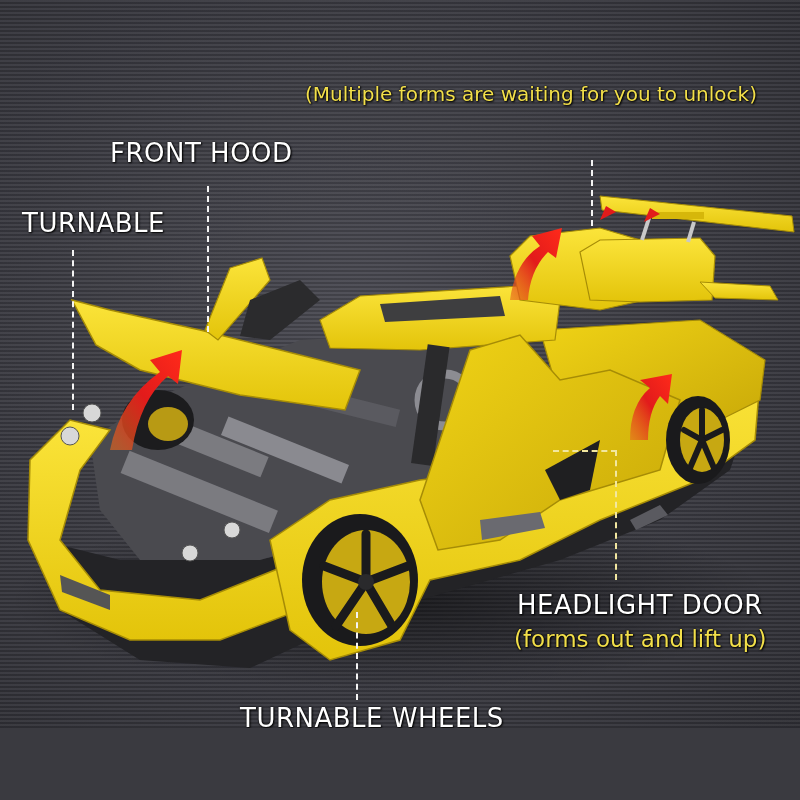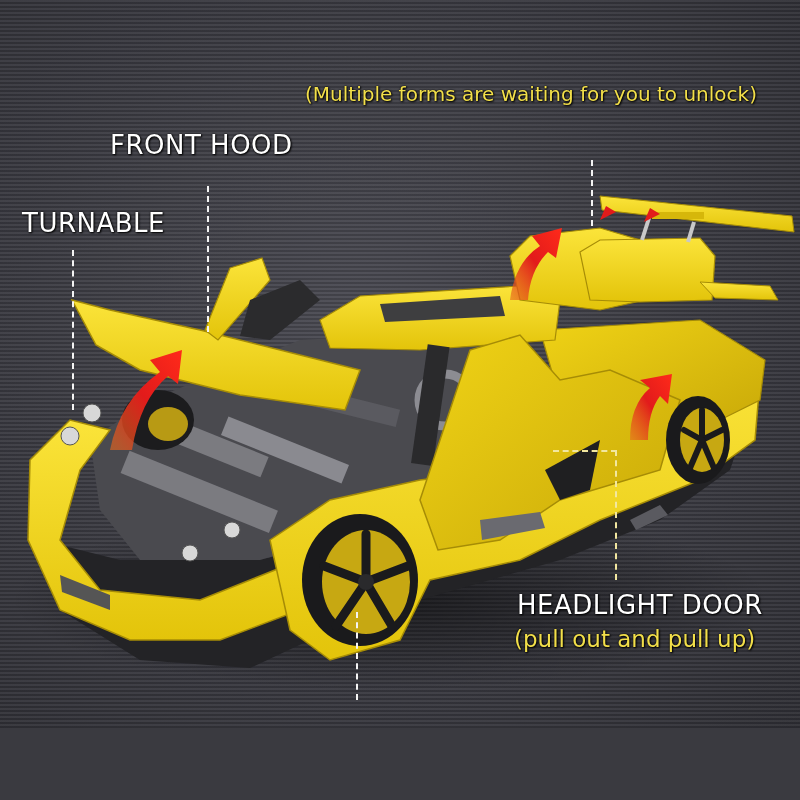--- a/index.html
+++ b/index.html
@@ -142,19 +142,20 @@
 
   <div class="leader" style="left:207px; top:186px; height:146px;"></div>
   <div class="leader" style="left:72px; top:250px; height:160px;"></div>
   <div class="leader" style="left:591px; top:160px; height:66px;"></div>
   <div class="leader-h" style="left:553px; top:450px; width:64px;"></div>
   <div class="leader leader-y" style="left:615px; top:450px; height:130px;"></div>
   <div class="leader" style="left:356px; top:612px; height:88px;"></div>
 
   <div class="sub" style="left:305px; top:82px;">(Multiple forms are waiting for you to unlock)</div>
 
-  <div class="label" style="left:110px; top:130px;">FRONT HOOD</div>
+  <div class="label" style="left:110px; top:138px;">FRONT HOOD</div>
   <div class="label" style="left:22px; top:208px;">TURNABLE</div>
 
   <div class="label" style="left:517px; top:590px;">HEADLIGHT DOOR</div>
-  <div class="sub big" style="left:514px; top:626px;">(pull out and pull up)</div>
+  <div class="sub big" style="left:514px; top:626px;">(forms out and lift up)</div>
 
+  <div class="label" style="left:240px; top:703px;">TURNABLE WHEELS</div>
 </div>
 
 </body></html>

